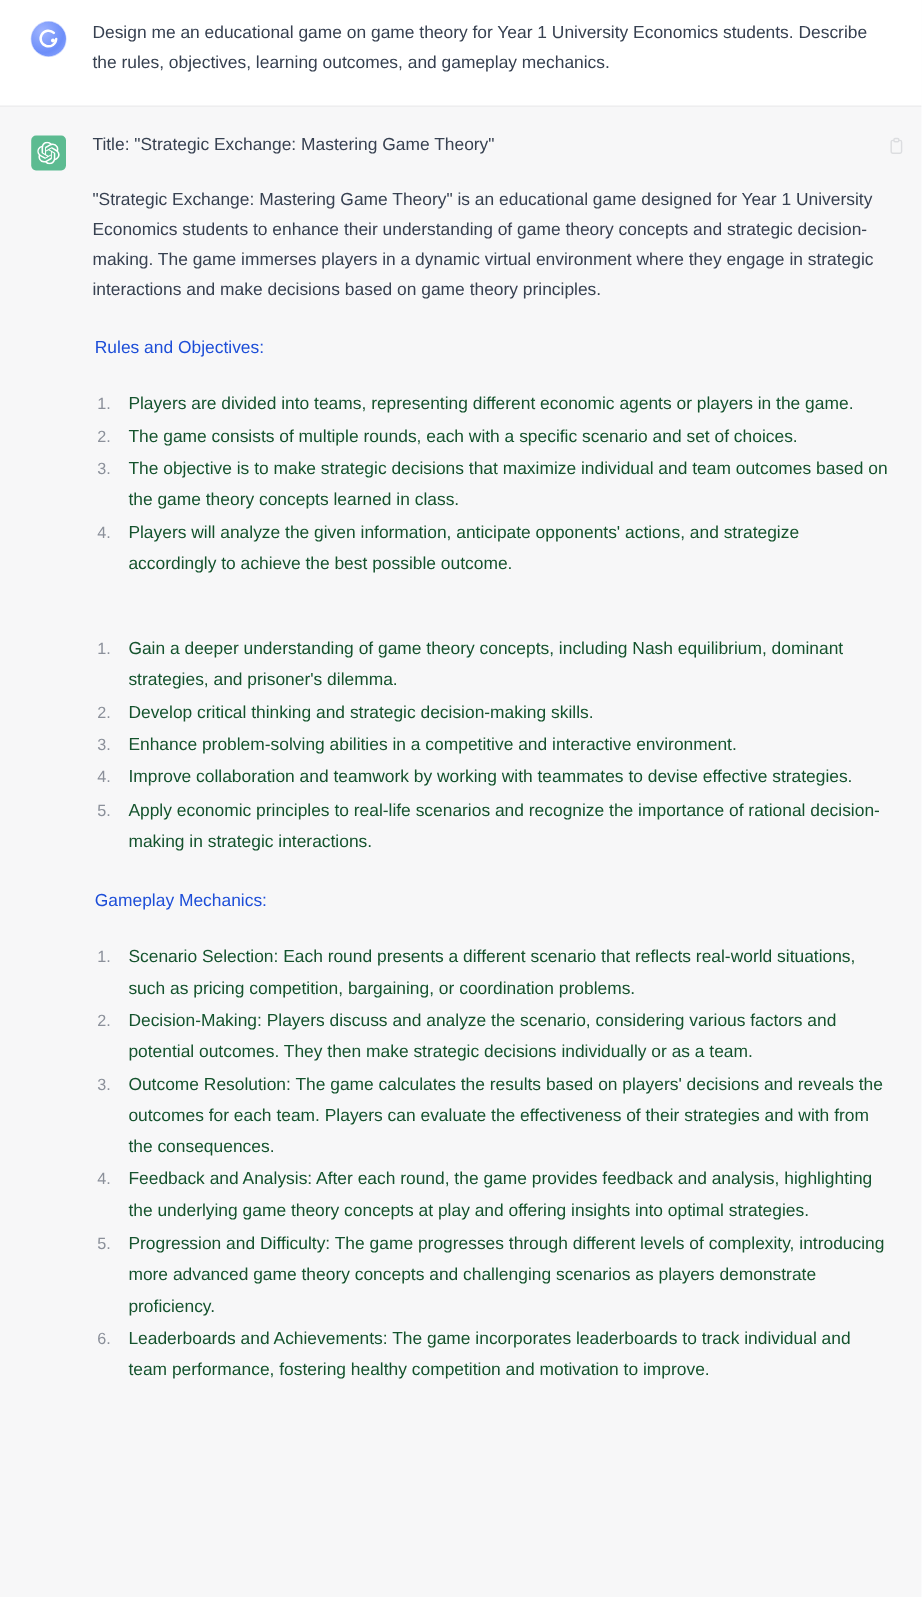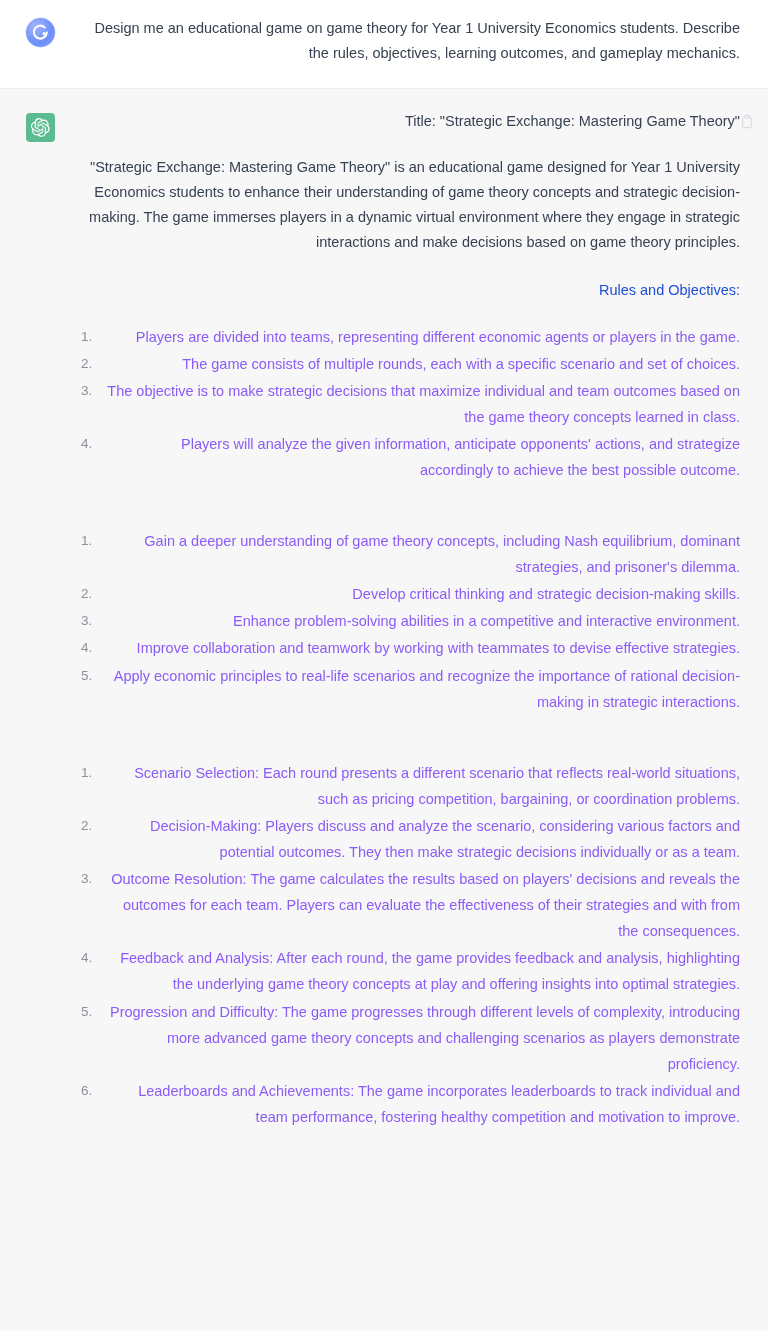--- a/index.html
+++ b/index.html
@@ -33,21 +33,20 @@
     border-top: 1px solid #ececed;
     padding: 20px 0 24px 0;
     flex: 1 1 auto;
   }
 
   .msg-inner {
     width: 768px;
     display: flex;
     align-items: flex-start;
     padding: 0 22px 0 26px;
-    text-align: right;
   }
 
   
   .avatar {
     flex: 0 0 auto;
     width: 29px;
     height: 29px;
     margin-top: 4px;
     margin-right: 22px;
     display: flex;
@@ -104,21 +103,21 @@
     margin: 0;
     padding: 0 0 0 0;
     list-style: none;
     counter-reset: li;
   }
   ol.olist > li {
     counter-increment: li;
     position: relative;
     padding-left: 30px;
     margin: 0 0 1px 0;
-    color: #8b5cf6;
+    color: #14532d;
     font-size: 14.5px;
     line-height: 1.80;
   }
   ol.olist > li::before {
     content: counter(li) ".";
     position: absolute;
     left: 4px;
     top: 0;
     width: 22px;
     text-align: left;
@@ -207,20 +206,21 @@
         <ol class="olist">
           <li>Gain a deeper understanding of game theory concepts, including Nash equilibrium, dominant strategies, and prisoner's dilemma.</li>
           <li>Develop critical thinking and strategic decision-making skills.</li>
           <li>Enhance problem-solving abilities in a competitive and interactive environment.</li>
           <li>Improve collaboration and teamwork by working with teammates to devise effective strategies.</li>
           <li>Apply economic principles to real-life scenarios and recognize the importance of rational decision-making in strategic interactions.</li>
         </ol>
 
         <div class="section-gap"></div>
 
+        <div class="heading">Gameplay Mechanics:</div>
         <div class="para-gap"></div>
         <ol class="olist">
           <li>Scenario Selection: Each round presents a different scenario that reflects real-world situations, such as pricing competition, bargaining, or coordination problems.</li>
           <li>Decision-Making: Players discuss and analyze the scenario, considering various factors and potential outcomes. They then make strategic decisions individually or as a team.</li>
           <li>Outcome Resolution: The game calculates the results based on players' decisions and reveals the outcomes for each team. Players can evaluate the effectiveness of their strategies and with from the consequences.</li>
           <li>Feedback and Analysis: After each round, the game provides feedback and analysis, highlighting the underlying game theory concepts at play and offering insights into optimal strategies.</li>
           <li>Progression and Difficulty: The game progresses through different levels of complexity, introducing more advanced game theory concepts and challenging scenarios as players demonstrate proficiency.</li>
           <li>Leaderboards and Achievements: The game incorporates leaderboards to track individual and team performance, fostering healthy competition and motivation to improve.</li>
         </ol>
 

